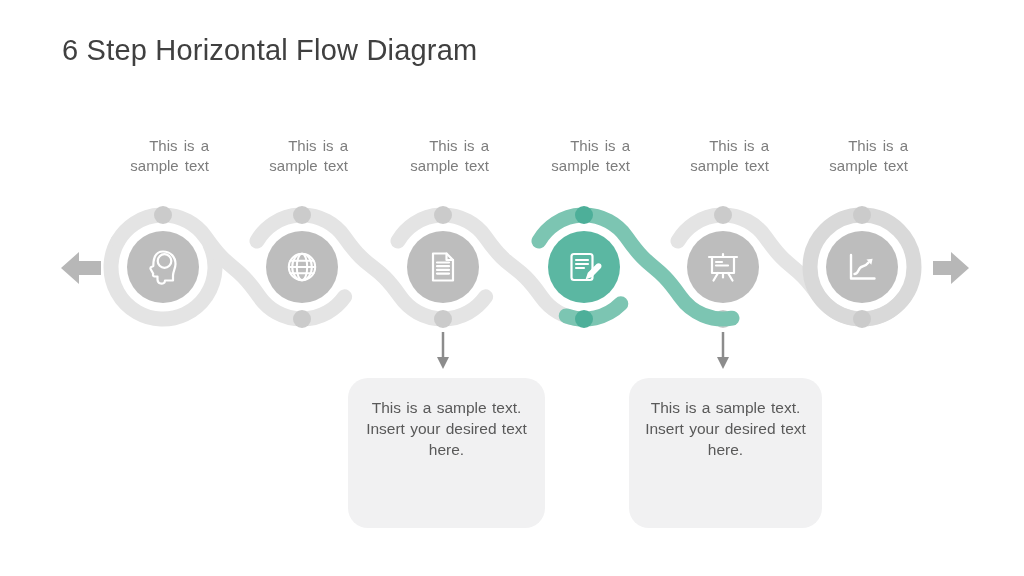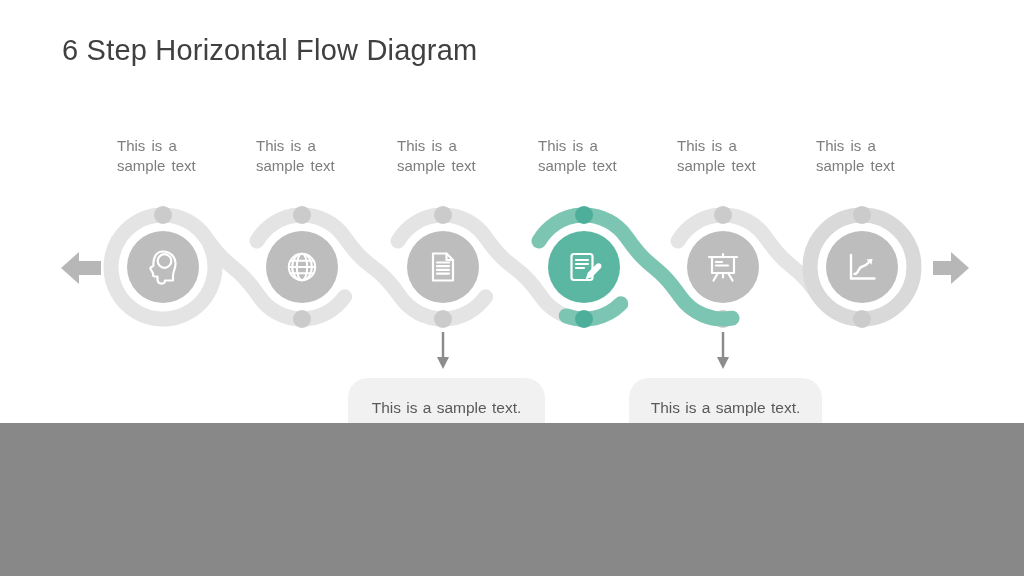--- a/index.html
+++ b/index.html
@@ -1,25 +1,25 @@
 <!DOCTYPE html>
 <html><head>
 <meta charset="utf-8">
 <style>
   html,body{margin:0;padding:0;background:#888;}
   .slide{
-    position:relative;width:1024px;height:423px;background:#ffffff;
+    position:relative;width:1024px;height:576px;background:#ffffff;
     font-family:"Liberation Sans", sans-serif;overflow:hidden;margin:0 auto;
   }
   .title{
     position:absolute;left:62px;top:34px;font-size:29px;color:#404040;
     letter-spacing:0.2px;font-weight:500;
   }
   .step-label{
-    position:absolute;top:136px;width:92px;text-align:left;
+    position:absolute;top:136px;width:92px;text-align:right;
     font-size:15px;line-height:20px;color:#7d7d7d;word-spacing:2px;
   }
   .wave-svg{position:absolute;left:0;top:0;width:1024px;height:576px;}
   .callout{
     position:absolute;top:378px;height:150px;background:#f1f1f2;border-radius:20px;
   }
   .callout-text{
     margin:19px auto 0 auto;width:162px;text-align:center;
     font-size:15.5px;line-height:21px;color:#595959;word-spacing:1px;
   }

